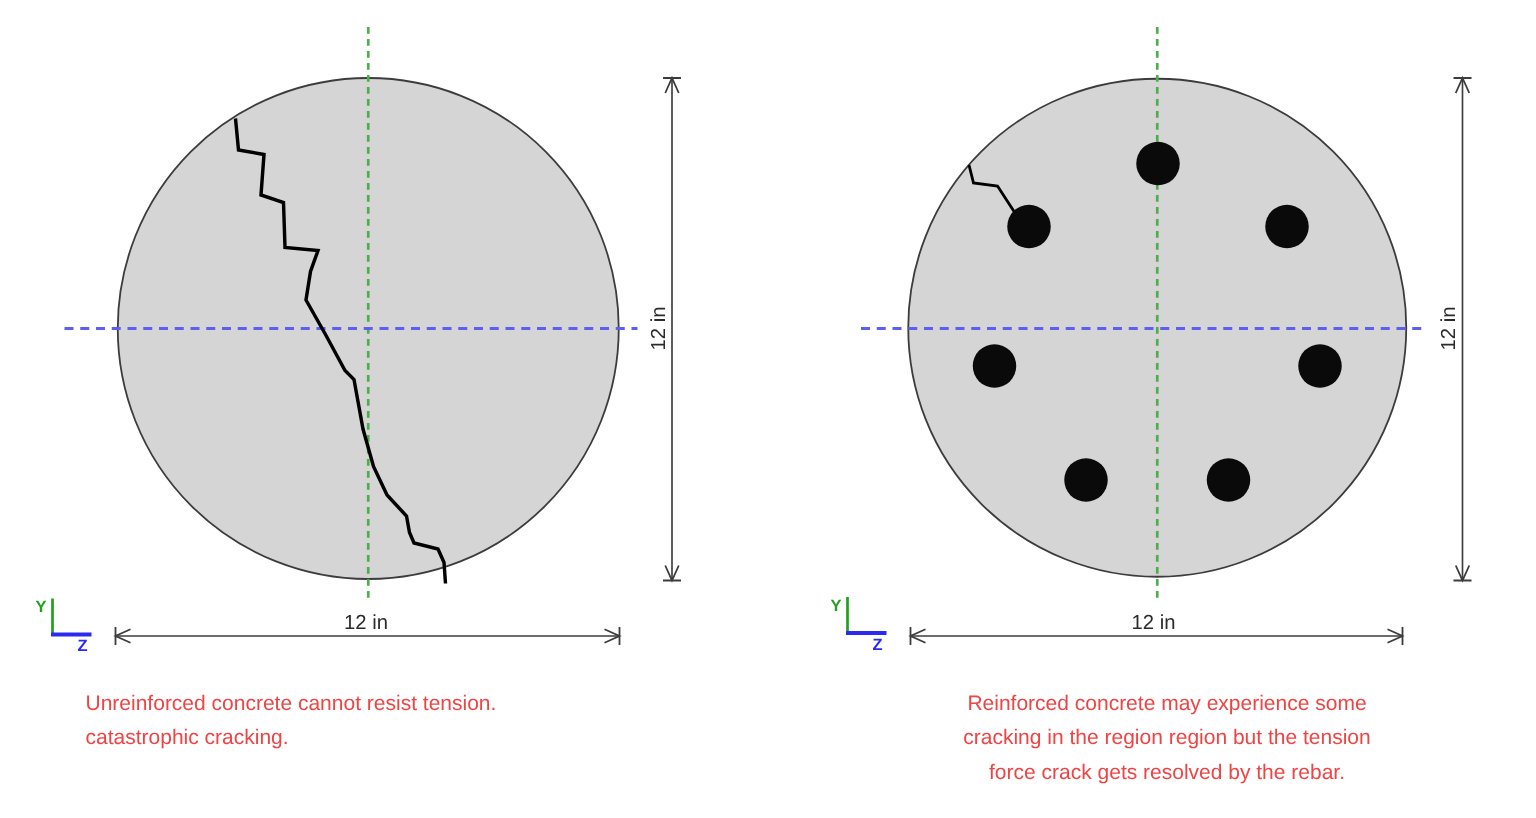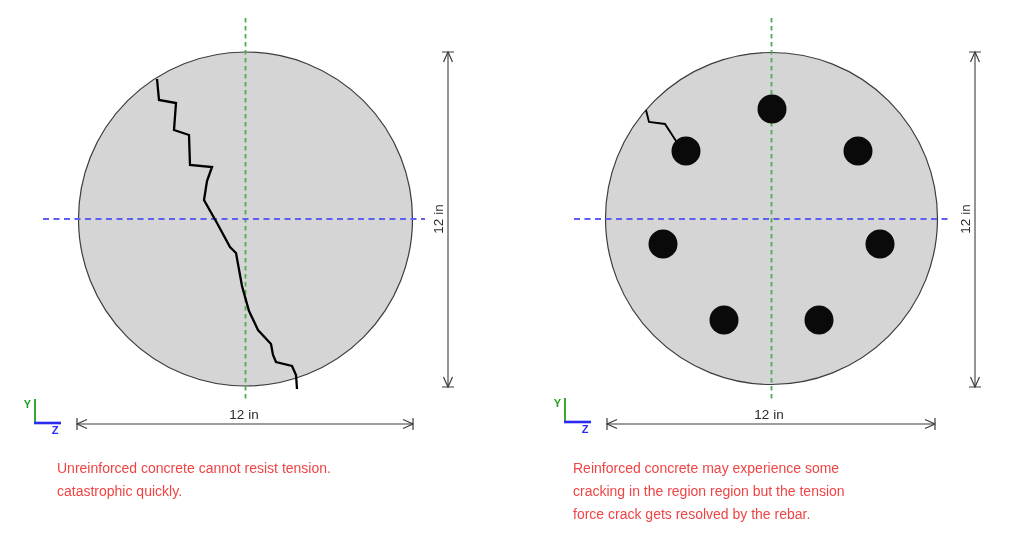--- a/index.html
+++ b/index.html
@@ -25,21 +25,21 @@
   .caption {
     position: absolute;
     top: 457px;
     width: 410px;
     font-size: 14px;
     line-height: 23px;
     color: #ef4444;
     letter-spacing: 0px;
   }
   .caption.left  { left: 57px; }
-  .caption.right { left: 573px; }
+  .caption.right { left: 573px; text-align: center; }
   .dim-label {
     font-family: "Liberation Sans", sans-serif;
     font-size: 13.5px;
     fill: #2b2b2b;
   }
   .axis-label {
     font-family: "Liberation Sans", sans-serif;
     font-size: 11px;
     font-weight: bold;
   }
@@ -106,21 +106,21 @@
         <path d="M565,398 L565,421" stroke="#1fa01f" stroke-width="1.8" fill="none"></path>
         <path d="M564,422 L591,422" stroke="#2a2af0" stroke-width="2.6" fill="none"></path>
         <text class="axis-label" x="561" y="407" text-anchor="end" fill="#1fa01f">Y</text>
         <text class="axis-label" x="585" y="433" text-anchor="middle" fill="#2a2af0">Z</text>
       </g>
     </g>
   </svg>
 
   <div class="caption left">
     <div>Unreinforced concrete cannot resist tension.</div>
-    <div>catastrophic quickly.</div>
+    <div>catastrophic cracking.</div>
   </div>
 
   <div class="caption right">
     <div>Reinforced concrete may experience some</div>
     <div>cracking in the region region but the tension</div>
     <div>force crack gets resolved by the rebar.</div>
   </div>
 
 </div>
 

